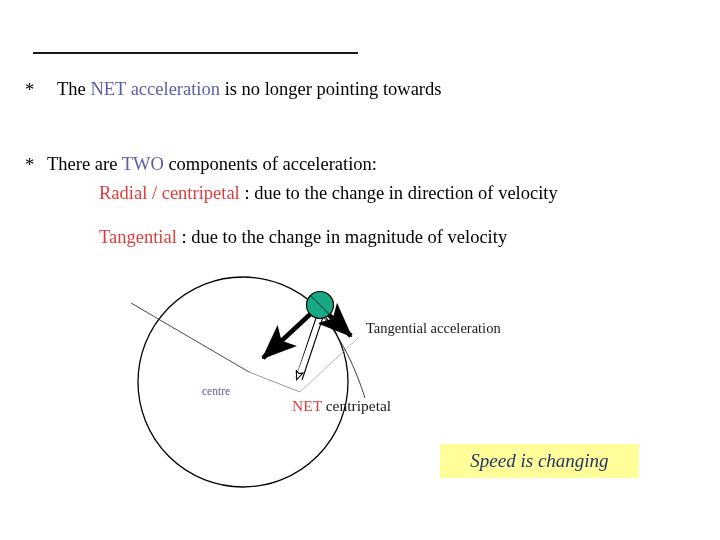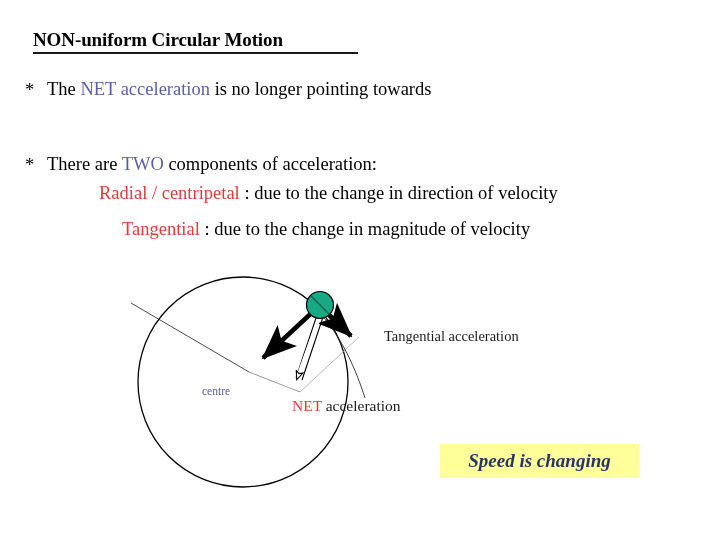--- a/index.html
+++ b/index.html
@@ -45,35 +45,35 @@
   }
   .star {
     position: absolute;
     font-size: 18.5px;
     white-space: nowrap;
   }
   .accent-purple { color: #5b5ea6; }
   .accent-red { color: #e03c3c; }
 
   #b1-star  { left: 25px;  top: 80px; }
-  #b1-l1    { left: 47px;  top: 80px; }
+  #b1-l1    { left: 57px;  top: 80px; }
   #b1-l2    { left: 47px;  top: 107px; }
   #b2-star  { left: 25px;  top: 155px; }
   #b2-l1    { left: 47px;  top: 155px; }
   #b2-sub1  { left: 99px;  top: 184px; }
-  #b2-sub2  { left: 99px;  top: 220px; margin-left: 23px; }
+  #b2-sub2  { left: 99px;  top: 228px; }
 
   .diag-label {
     position: absolute;
     font-size: 14.5px;
     white-space: nowrap;
     color: #1a1a1a;
   }
   #lbl-radial     { left: 68px;  top: 308px; }
-  #lbl-tangential { left: 384px; top: 320px; margin-top: 8px; }
+  #lbl-tangential { left: 366px; top: 320px; }
   #lbl-net        { left: 292px; top: 397px; font-size: 15.5px; }
   #lbl-centre {
     left: 202px; top: 385px;
     font-size: 11.5px;
     color: #5b5ea6;
     font-family: Liberation Serif, serif;
   }
 
   
   #callout {
@@ -87,32 +87,31 @@
   #callout-text {
     position: absolute;
     left: 0;
     top: 0;
     width: 199px;
     height: 34px;
     display: flex;
     align-items: center;
     justify-content: center;
     font-size: 19px;
-    font-weight: bold;
+    font-weight: normal;
     font-style: italic;
     color: #27346b;
     white-space: nowrap;
   }
 </style>
 </head>
 <body>
 
 <div id="slide">
 
-  <div id="title">NON-uniform Circular Motion</div>
   <div id="title-underline"></div>
 
   <div class="star" id="b1-star">*</div>
   <div class="body-line" id="b1-l1"><span>The </span><span class="accent-purple">NET acceleration</span><span> is no longer pointing towards</span></div>
 
   <div class="star" id="b2-star">*</div>
   <div class="body-line" id="b2-l1"><span>There are </span><span class="accent-purple">TWO</span><span> components of acceleration:</span></div>
 
   <div class="body-line" id="b2-sub1"><span class="accent-red">Radial / centripetal</span><span> : due to the change in direction of velocity</span></div>
 
@@ -146,19 +145,19 @@
     <line x1="319" y1="309" x2="296" y2="378" stroke="#000000" stroke-width="1.1"></line>
     <line x1="325" y1="311" x2="302" y2="380" stroke="#000000" stroke-width="1.1"></line>
     <line x1="322" y1="310" x2="297" y2="379" stroke="#ffffff" stroke-width="3.4" marker-end="url(#arrow-hollow)"></line>
 
     <circle cx="320" cy="305" r="13.5" fill="#18a883" stroke="#000000" stroke-width="1.2"></circle>
     <line x1="311" y1="296" x2="329" y2="314" stroke="#0c5c48" stroke-width="1.1"></line>
   </svg>
 
   <div class="diag-label" id="lbl-tangential">Tangential acceleration</div>
   <div class="diag-label" id="lbl-centre">centre</div>
-  <div class="diag-label" id="lbl-net"><span class="accent-red">NET</span><span> acceleration</span></div>
+  <div class="diag-label" id="lbl-net"><span class="accent-red">NET</span><span> centripetal</span></div>
 
   <div id="callout">
     <div id="callout-text">Speed is changing</div>
   </div>
 
 </div>
 
 </body></html>

